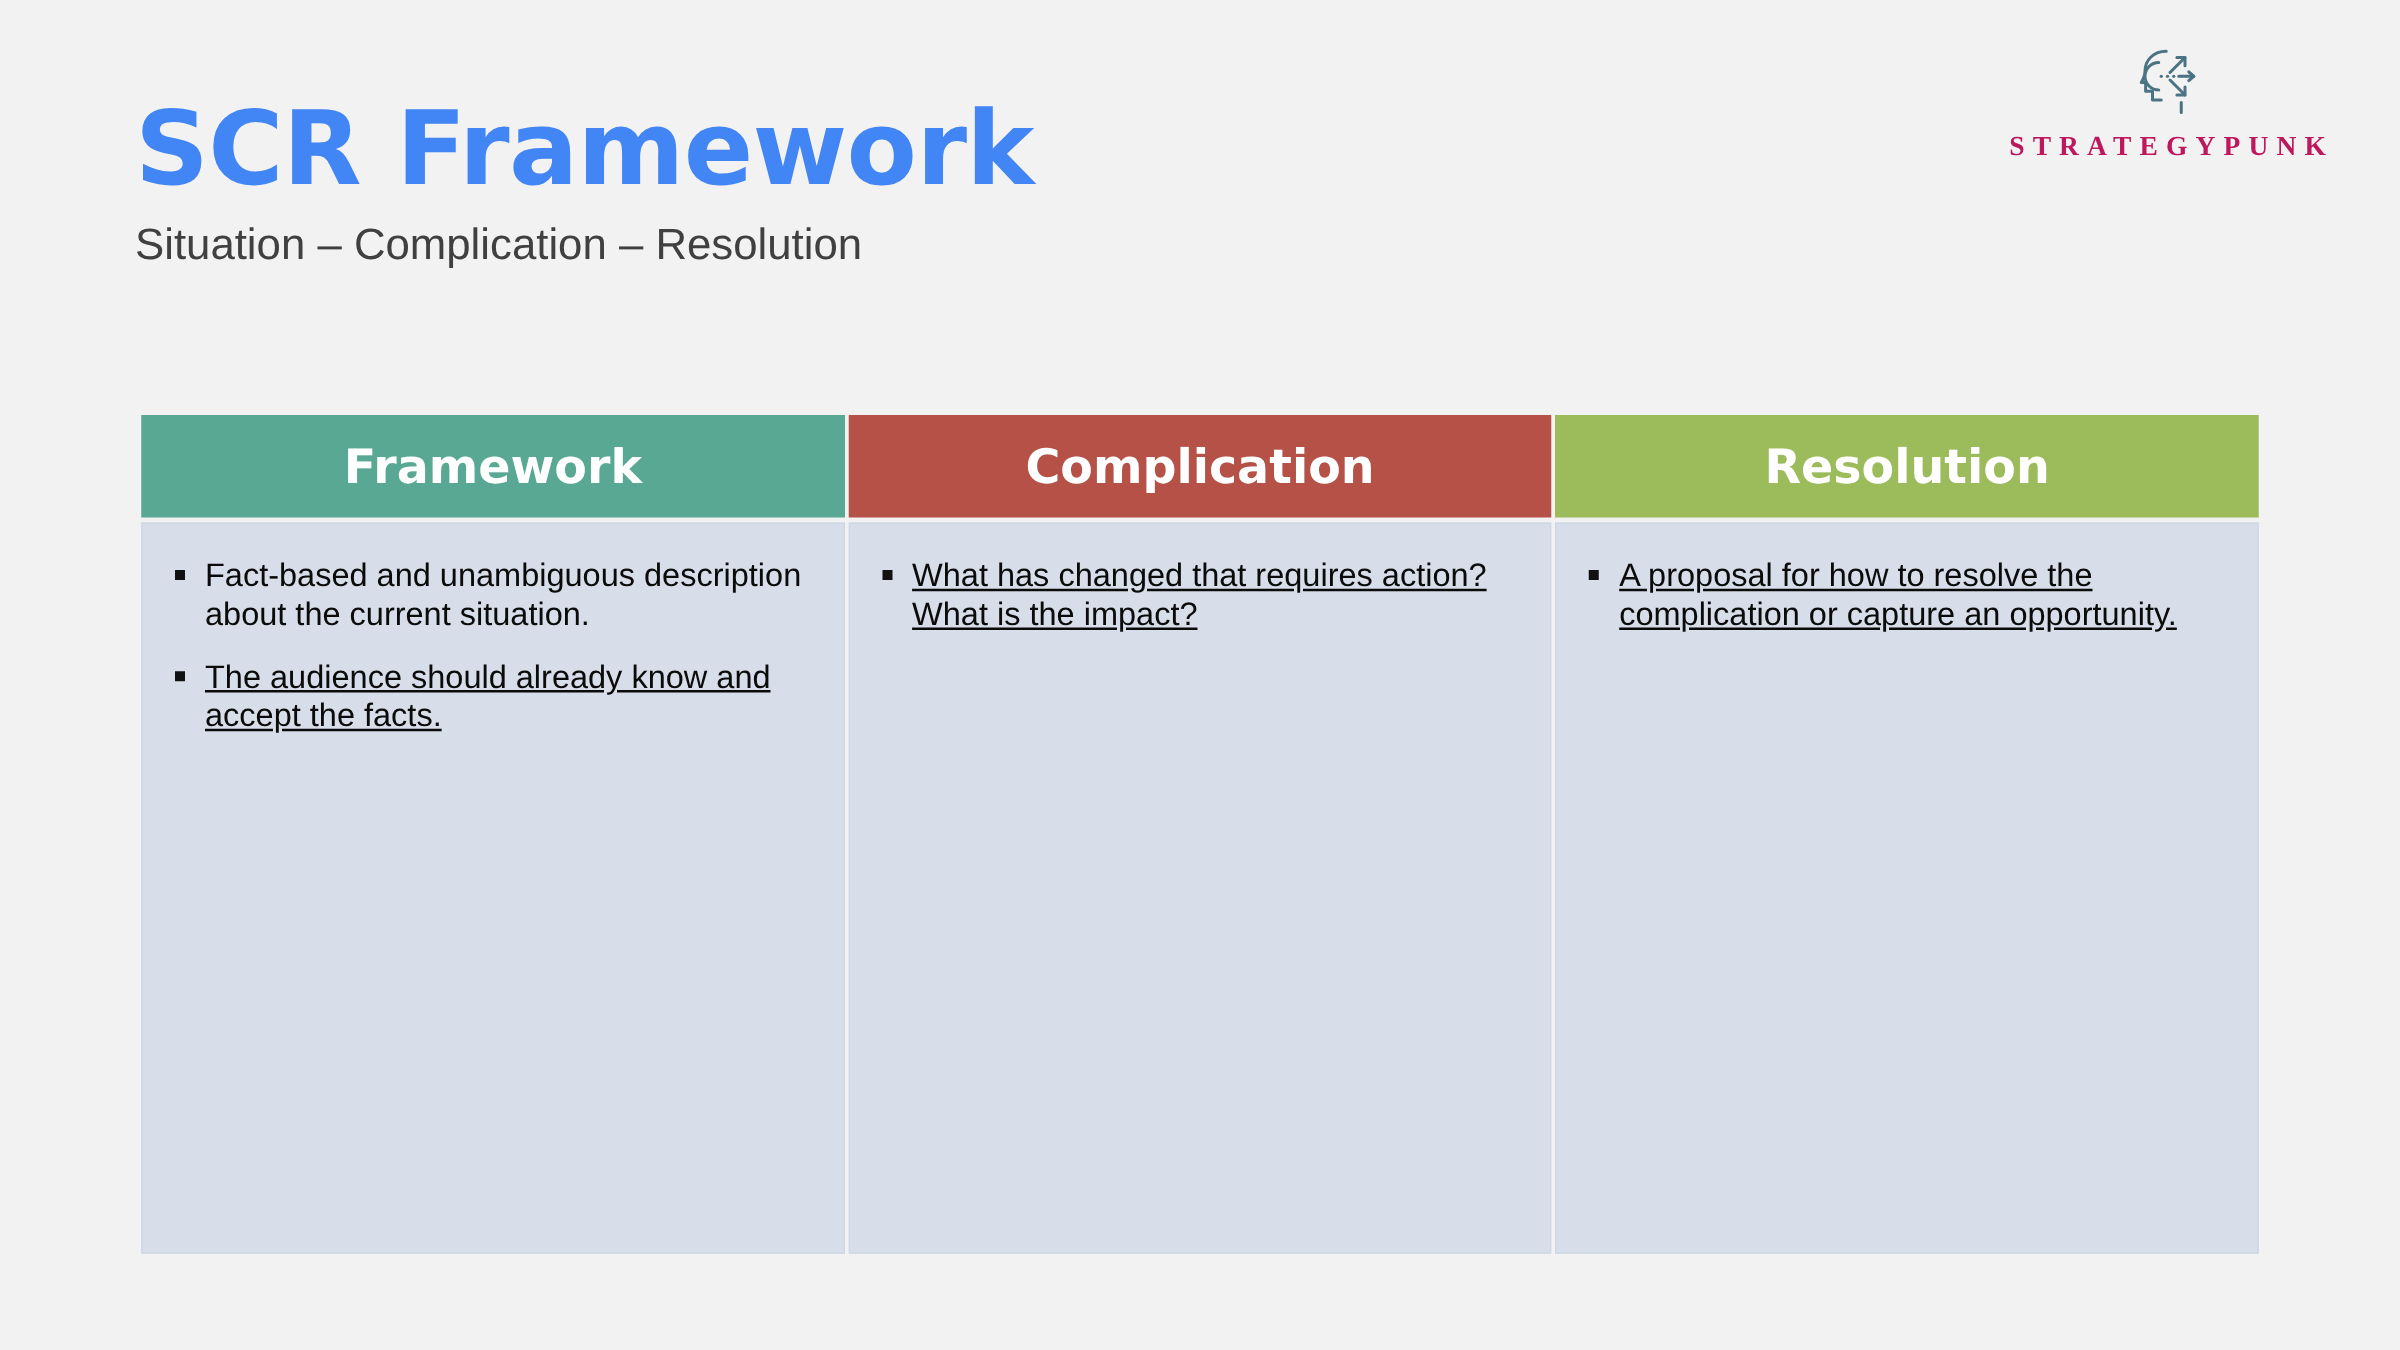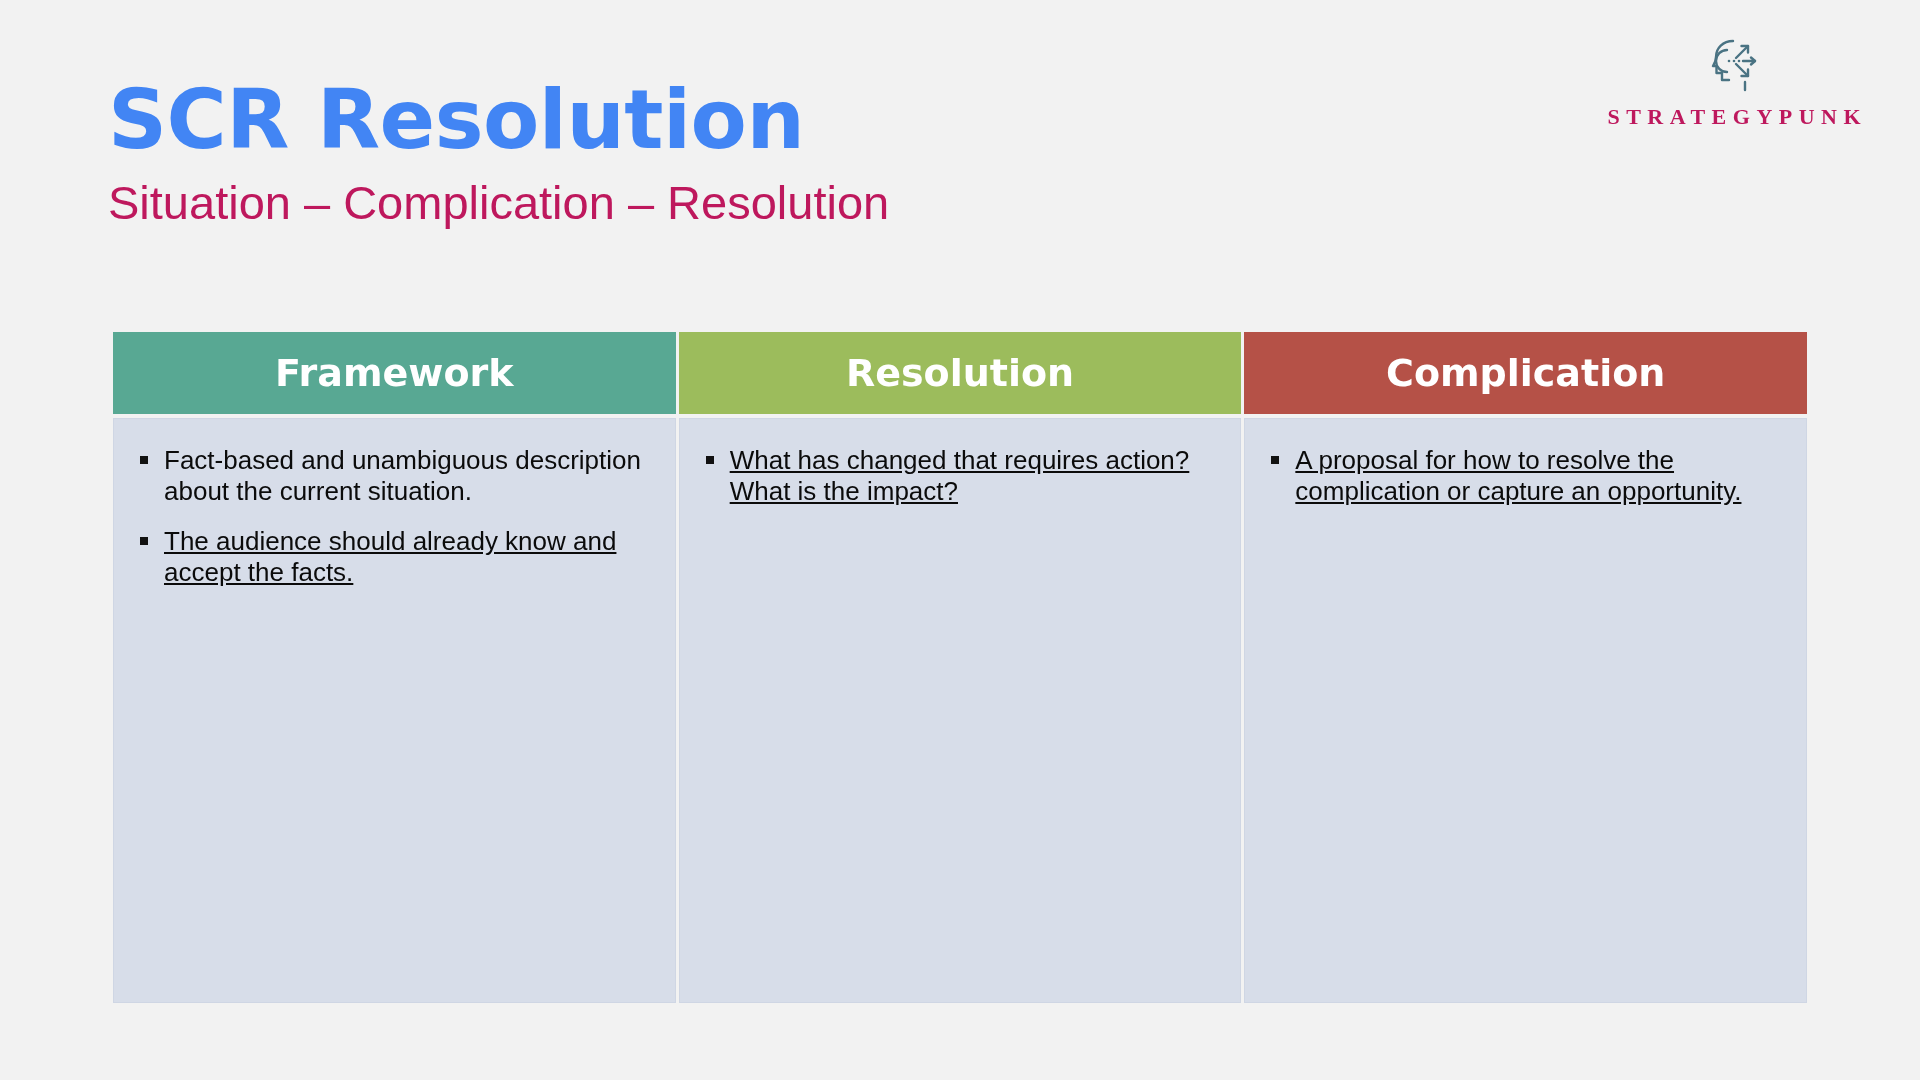--- a/index.html
+++ b/index.html
@@ -30,24 +30,24 @@
     line-height: 1.02;
     font-weight: 700;
     color: #4285f4;
     letter-spacing: -0.5px;
     white-space: nowrap;
   }
 
   .slide-subtitle {
     margin-top: 14px;
     font-family: "Liberation Sans", sans-serif;
-    font-size: 47px;
+    font-size: 35px;
     line-height: 1.15;
     font-weight: 400;
-    color: #be185d;
+    color: #404040;
     white-space: nowrap;
   }
 
   
   .brand {
     position: absolute;
     right: 56px;
     top: 32px;
     width: 260px;
     display: flex;
@@ -139,21 +139,21 @@
     top: 11px;
     width: 8px;
     height: 8px;
     background: #111111;
   }
 </style>
 </head>
 <body>
 
 <div class="slide-header">
-  <div class="slide-title">SCR Resolution</div>
+  <div class="slide-title">SCR Framework</div>
   <div class="slide-subtitle">Situation – Complication – Resolution</div>
 </div>
 
 <div class="brand">
   <span class="brand-icon">
     <svg width="62" height="62" viewBox="0 0 62 62" fill="none" stroke="#4a7383" stroke-width="2.4" stroke-linecap="round" stroke-linejoin="round">
 
       <path d="M30 9 C20 9 13 16 13 25 C13 29 11.5 31.5 10 34 L13.5 34 L13.5 41 L19 41 L19 48 L26 48" fill="none"></path>
 
       <path d="M24 18 A11 11 0 0 0 24 40" fill="none"></path>
@@ -174,22 +174,22 @@
       <path d="M42 50 L42 58" fill="none"></path>
     </svg>
   </span>
   <div class="brand-wordmark">STRATEGYPUNK</div>
 </div>
 
 <div class="scr-table">
 
   <div class="table-head">
     <div class="head-cell" style="background:#58a893">Framework</div>
+    <div class="head-cell" style="background:#b55147">Complication</div>
     <div class="head-cell" style="background:#9cbc5c">Resolution</div>
-    <div class="head-cell" style="background:#b55147">Complication</div>
   </div>
 
   <div class="table-body">
 
     <div class="body-cell">
       <ul class="bullets">
         <li>
           <span class="bullet-mark"></span>
           <span>Fact-based and unambiguous description about the current situation.</span>
         </li>

